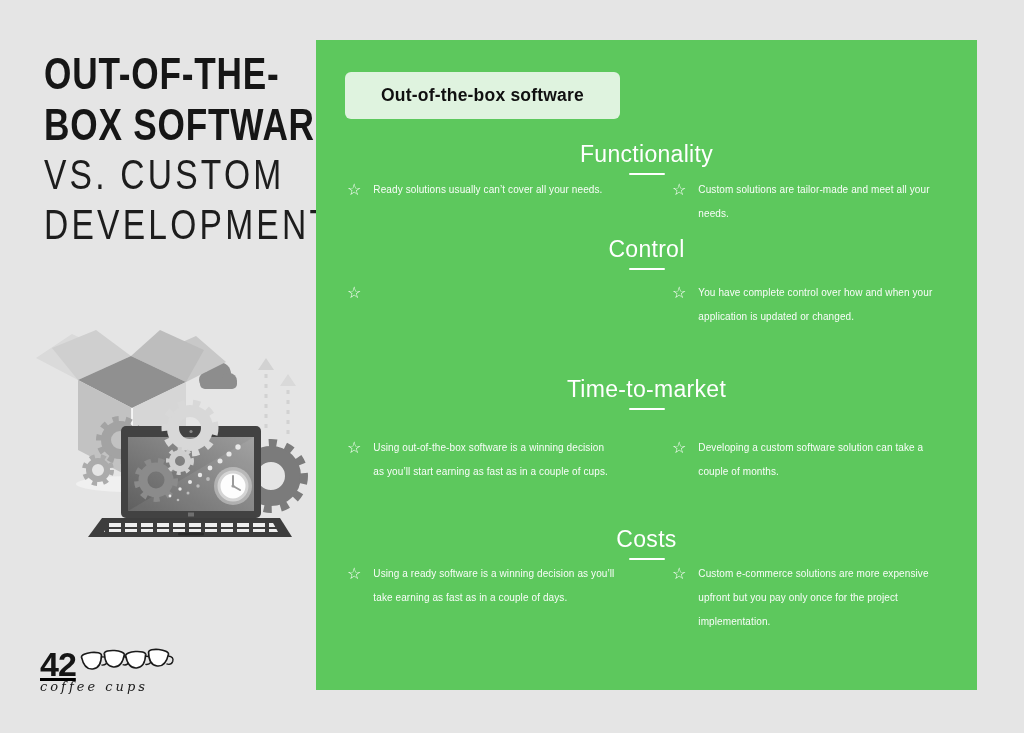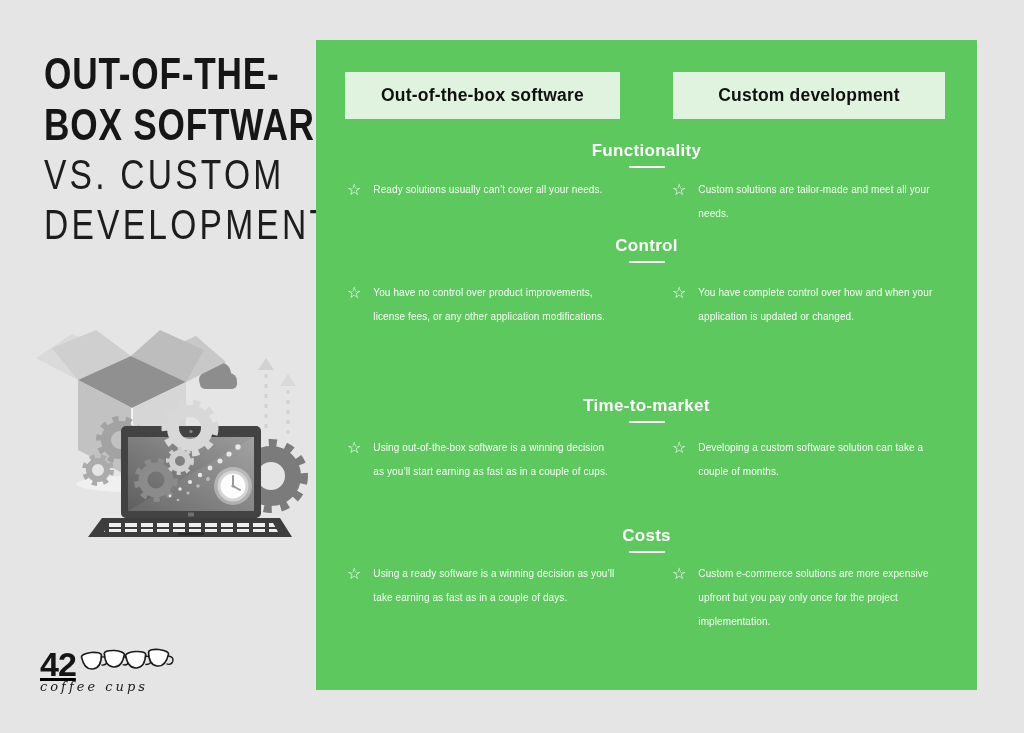--- a/index.html
+++ b/index.html
@@ -21,40 +21,40 @@
   .logo-caption { font-family:"DejaVu Serif", serif; font-style:italic; font-size:13px;
                   letter-spacing:3px; color:#1a1a1a; margin-top:-2px; }
 
   
   .panel { position:absolute; left:316px; top:40px; width:661px; height:650px;
            background:#5dc85d; }
 
   .hdr-box { position:absolute; top:32px; height:47px; background:#dff3df;
              display:flex; align-items:center; justify-content:center;
              font-size:17.5px; font-weight:700; color:#101010; letter-spacing:0.2px; }
-  .hdr-left  { left:29px;  width:275px; }
+  .hdr-left  { left:29px;  width:275px;border-radius:6px; }
   .hdr-right { left:357px; width:272px; }
 
   .sec-heading { position:absolute; left:0; width:100%; text-align:center;
-                 color:#ffffff; font-size:17px; font-weight:700; letter-spacing:0.3px; }
+                 color:#ffffff; font-size:23px; font-weight:400; letter-spacing:0.3px; }
   .sec-heading .rule { display:block; width:36px; height:2px; background:#ffffff;
                        margin:5px auto 0 auto; border-radius:1px; }
 
   .row { position:absolute; left:0; width:100%; }
   .cell { position:absolute; display:flex; align-items:flex-start; width:282px; }
   .cell-left  { left:31px; }
   .cell-right { left:356px; }
   .star { flex:0 0 auto; color:#ffffff; font-size:16px; line-height:24px; margin-right:12px; }
   .cell-text { color:rgba(255,255,255,0.96); font-size:10px; line-height:24px;
                letter-spacing:0.1px; width:244px; }
 
   
   .s1 { top:101px; } .r1 { top:138px; }
   .s2 { top:196px; } .r2 { top:241px; }
-  .s3 { top:356px; } .r3 { top:396px; }
+  .s3 { top:336px; } .r3 { top:396px; }
   .s4 { top:486px; } .r4 { top:522px; }
 </style>
 </head>
 <body>
 
 <div class="page">
 
   <div class="title">
     <div class="t-bold">OUT-OF-THE-</div>
     <div class="t-bold">BOX SOFTWARE</div>
@@ -181,21 +181,20 @@
         <use href="#cup" transform="translate(46,5) rotate(-4 10 10)"></use>
         <use href="#cup" transform="translate(68,3) rotate(6 10 10)"></use>
       </svg>
     </div>
     <div class="logo-caption">coffee cups</div>
   </div>
 
   <div class="panel">
 
     <div class="hdr-box hdr-left">Out-of-the-box software</div>
-    <div class="hdr-box hdr-right">Custom development</div>
 
     <div class="sec-heading s1">
       <span>Functionality</span>
       <span class="rule"></span>
     </div>
     <div class="row r1">
       <div class="cell cell-left">
         <span class="star">☆</span>
         <span class="cell-text">Ready solutions usually can’t cover all your needs.</span>
       </div>
@@ -205,21 +204,20 @@
       </div>
     </div>
 
     <div class="sec-heading s2">
       <span>Control</span>
       <span class="rule"></span>
     </div>
     <div class="row r2">
       <div class="cell cell-left">
         <span class="star">☆</span>
-        <span class="cell-text">You have no control over product improvements, license fees, or any other application modifications.</span>
       </div>
       <div class="cell cell-right">
         <span class="star">☆</span>
         <span class="cell-text">You have complete control over how and when your application is updated or changed.</span>
       </div>
     </div>
 
     <div class="sec-heading s3">
       <span>Time-to-market</span>
       <span class="rule"></span>

